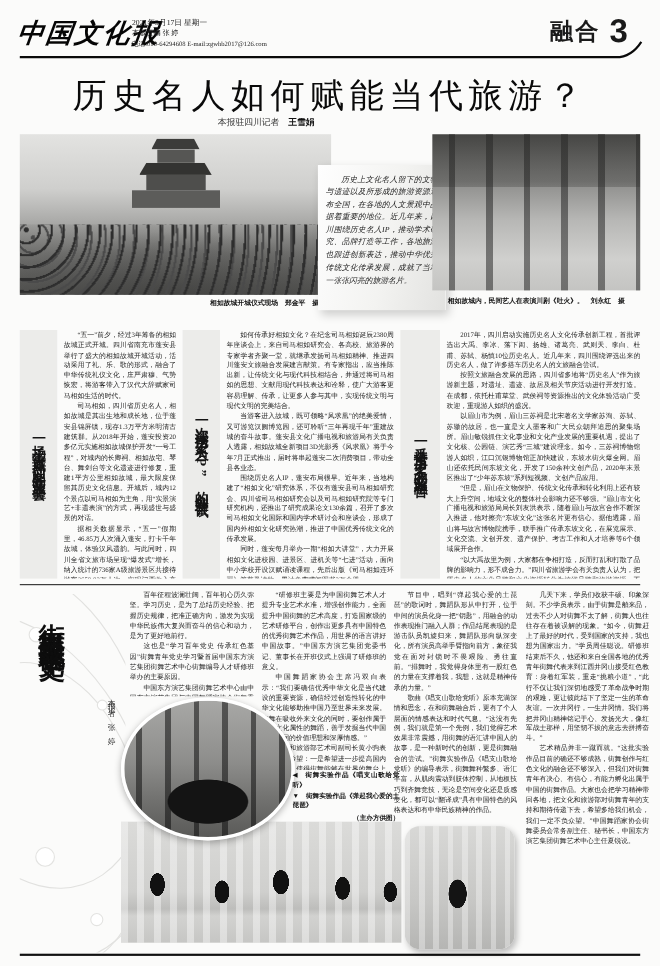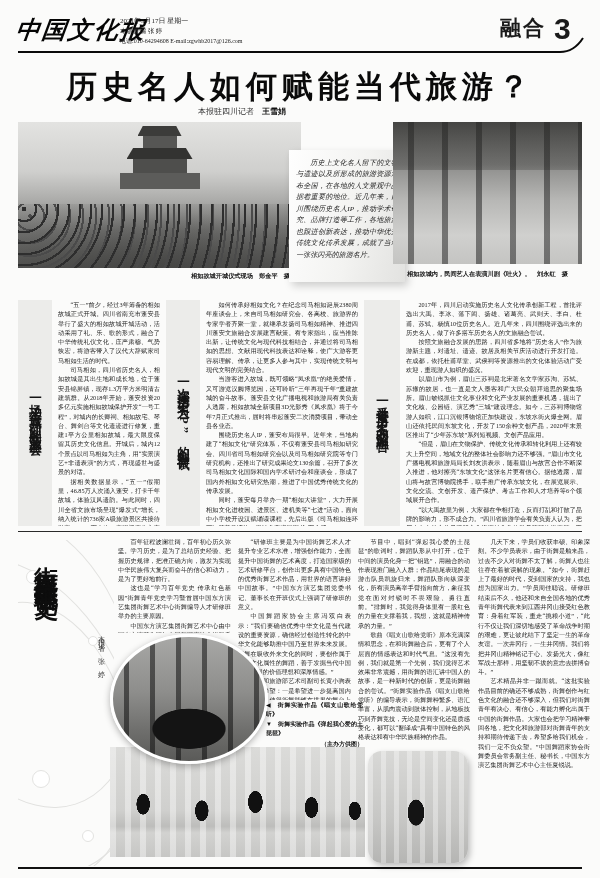--- a/index.html
+++ b/index.html
@@ -19,21 +19,21 @@
   .mast-editor{font-size:6.5px;}
   .mast-contact{font-size:6px;}
   .section-wrap{left:500px;top:14px;display:flex;align-items:flex-end;gap:8px;}
   .section-label{font-size:21px;font-weight:bold;letter-spacing:2px;}
   .page-number{font-size:30px;font-weight:bold;line-height:26px;
                font-family:"Liberation Sans","DejaVu Sans",sans-serif;}
   .swoosh{left:0;top:36px;}
 
   
   .headline{left:0;top:66px;width:600px;text-align:center;font-size:31px;
-            font-weight:700;letter-spacing:5px;color:#0a0a0a;}
+            font-weight:400;letter-spacing:5px;color:#0a0a0a;}
   .byline{left:0;top:106px;width:484px;text-align:center;font-size:8px;color:#333;}
   .byline b{margin-left:8px;color:#111;}
 
   .photo{background:#c9c9c9;overflow:hidden;}
   .photo-left{left:18px;top:122px;width:283px;height:146px;
     background:
       radial-gradient(ellipse 240px 90px at 50% 104%, rgba(0,0,0,.35), transparent 70%),
       linear-gradient(#e3e3e1 0%,#cfcfcd 34%,#a9a9a7 55%,#7f7f7d 74%,#636361 100%);}
   .crowd{position:absolute;left:0;bottom:0;width:100%;height:44%;
     background:

